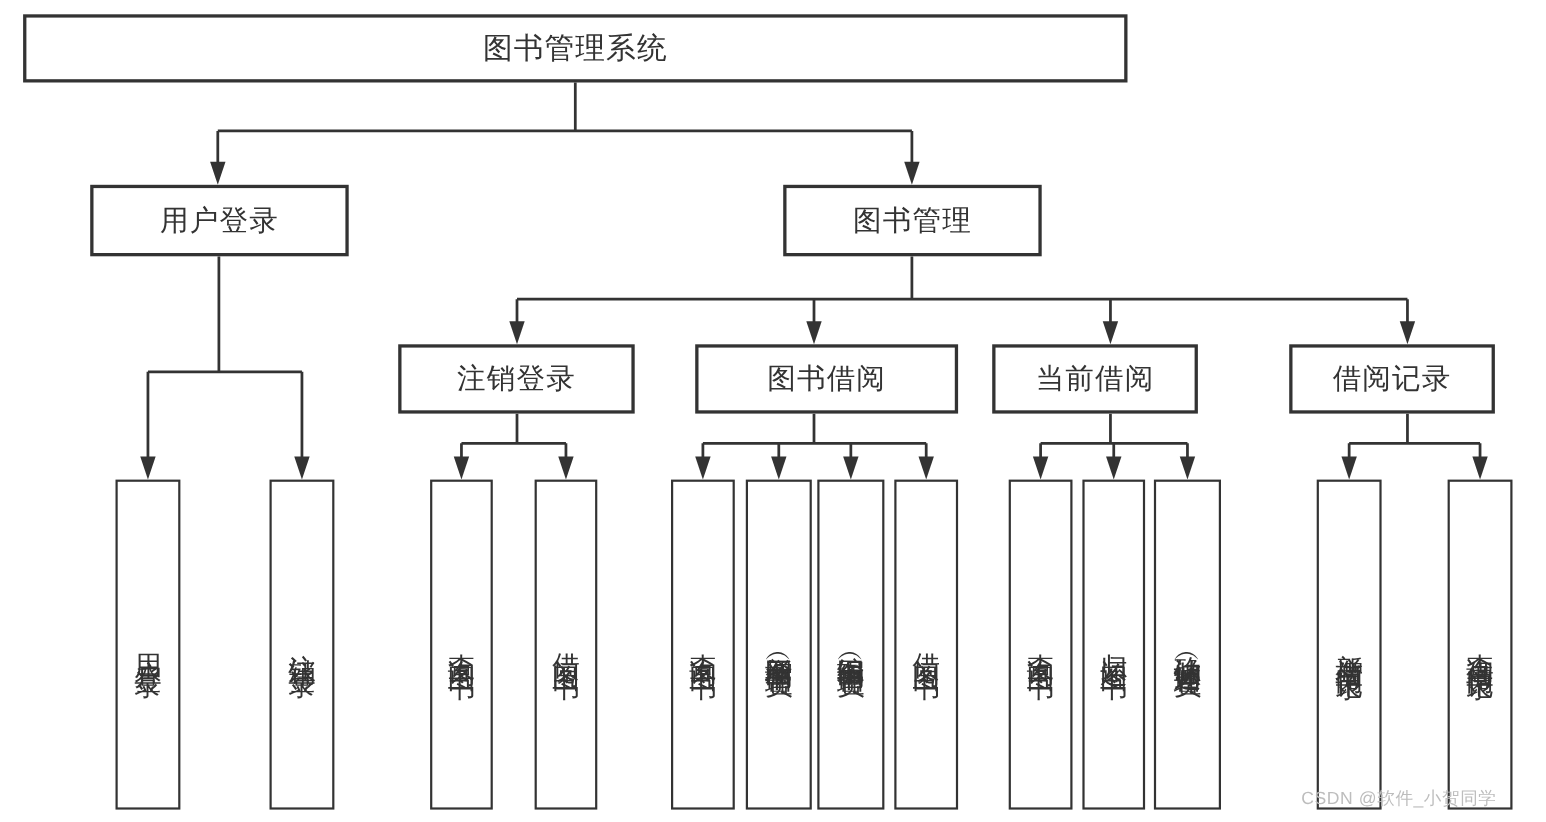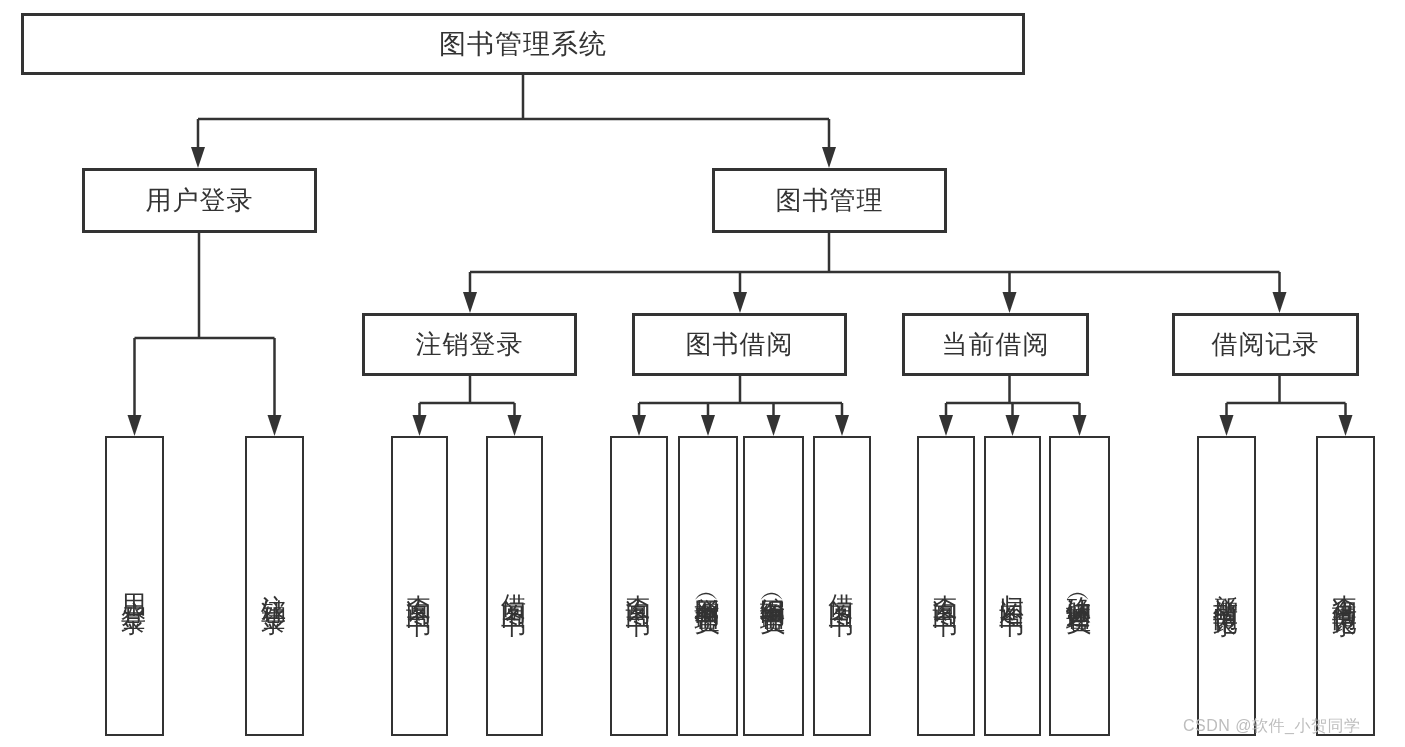--- a/index.html
+++ b/index.html
@@ -104,21 +104,21 @@
       <polygon class="head" points="1338.5,415 1352.5,415 1345.5,436"></polygon>
     </g>
   </svg>
 
   <div class="node hbox root" style="left:21px;top:13px;width:1004px;height:62px;">图书管理系统</div>
 
   <div class="node hbox" style="left:82px;top:168px;width:235px;height:65px;">用户登录</div>
   <div class="node hbox" style="left:712px;top:168px;width:235px;height:65px;">图书管理</div>
 
   <div class="node hbox" style="left:362px;top:313px;width:215px;height:63px;">注销登录</div>
-  <div class="node hbox" style="left:632px;top:313px;width:215px;height:63px;">图书借阅</div>
+  <div class="node hbox" style="left:632px;top:313px;width:239px;height:63px;">图书借阅</div>
   <div class="node hbox" style="left:902px;top:313px;width:187px;height:63px;">当前借阅</div>
   <div class="node hbox" style="left:1172px;top:313px;width:187px;height:63px;">借阅记录</div>
 
   <div class="node vbox ls4" style="left:105px;top:436px;width:59px;height:300px;">用户登录</div>
   <div class="node vbox ls4" style="left:245px;top:436px;width:59px;height:300px;">注销登录</div>
 
   <div class="node vbox ls4" style="left:391px;top:436px;width:57px;height:300px;">查询图书</div>
   <div class="node vbox ls4" style="left:486px;top:436px;width:57px;height:300px;">借阅图书</div>
 
   <div class="node vbox ls4" style="left:610px;top:436px;width:58px;height:300px;">查询图书</div>

